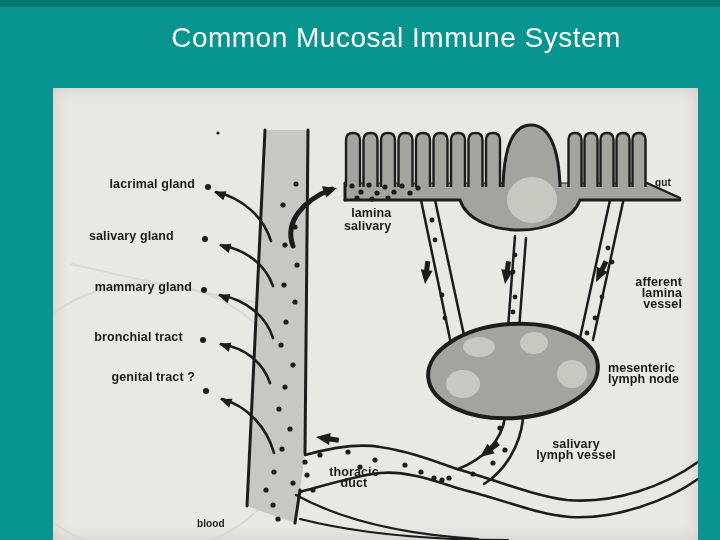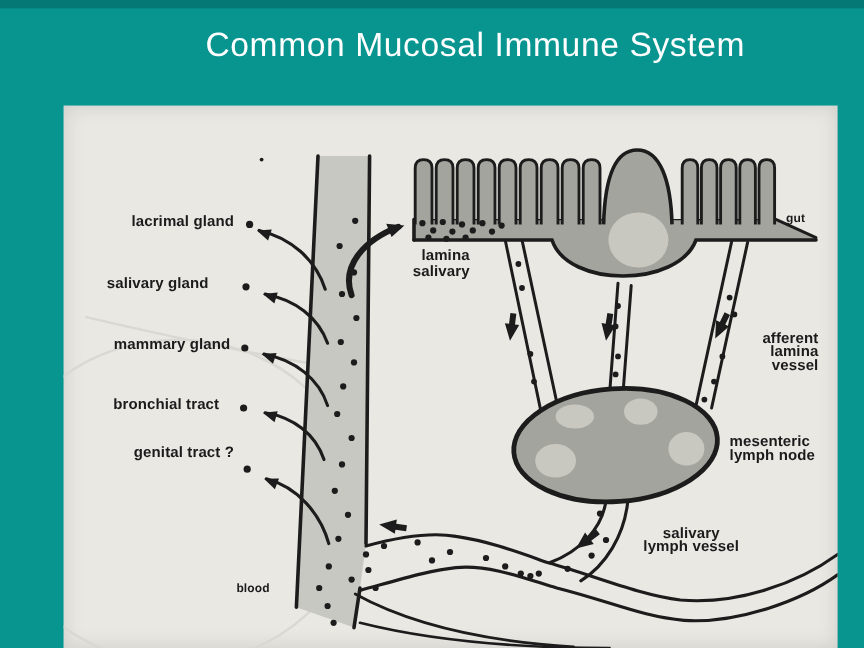--- a/index.html
+++ b/index.html
@@ -197,33 +197,37 @@
         <circle class="dot" cx="396" cy="390" r="2.6"></circle>
           <circle class="dot" cx="420" cy="386" r="2.6"></circle>
       </g>
     </svg>
 
     <div class="lbl" style="left:39px;top:91px;width:103px;text-align:right;">lacrimal gland</div>
     <div class="lbl" style="left:36px;top:143px;width:103px;text-align:left;">salivary gland</div>
     <div class="lbl" style="left:36px;top:194px;width:103px;text-align:right;">mammary gland</div>
     <div class="lbl" style="left:34px;top:244px;width:103px;text-align:center;">bronchial tract</div>
     <div class="lbl" style="left:39px;top:284px;width:103px;text-align:right;">genital tract ?</div>
-    <div class="lbl big" style="left:144px;top:397px;">blood</div>
+    <div class="lbl big" style="left:144px;top:430px;">blood</div>
     <div class="lbl big" style="left:602px;top:89px;">gut</div>
     <div class="lbl" style="left:291px;top:119px;line-height:13px;text-align:right;">
       <div>lamina</div>
       <div>salivary</div>
     </div>
     <div class="lbl" style="left:545px;top:173px;width:84px;text-align:right;margin-top:16px;">
       <div>afferent</div>
       <div>lamina</div>
       <div>vessel</div>
     </div>
     <div class="lbl" style="left:555px;top:275px;">
       <div>mesenteric</div>
       <div>lymph node</div>
     </div>
     <div class="lbl" style="left:453px;top:351px;width:140px;text-align:center;">
       <div>salivary</div>
       <div>lymph vessel</div>
     </div>
+    <div class="lbl" style="left:251px;top:379px;width:100px;text-align:center;">
+      <div>thoracic</div>
+      <div>duct</div>
+    </div>
   </div>
 </div>
 
 </body></html>

